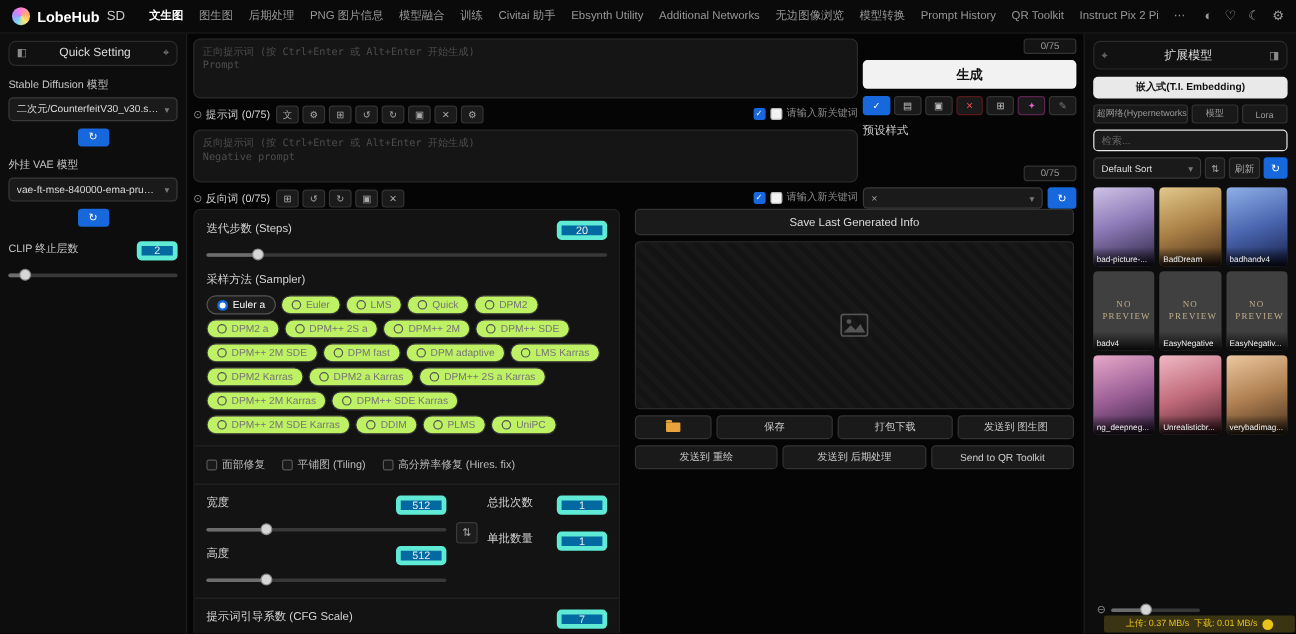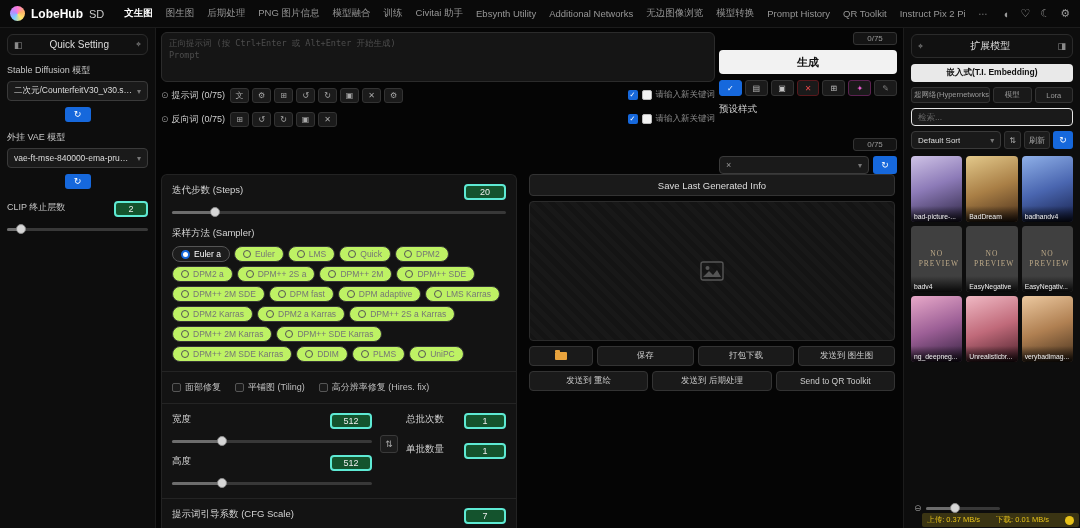--- a/index.html
+++ b/index.html
@@ -28,21 +28,21 @@
   .panel-head .t{font-size:10px;font-weight:normal}
   .phicon{color:#8a8a8a;font-size:9px;cursor:pointer}
   .field-label{color:#c6c6c6;font-size:9px;margin:9px 0 4px}
   .select{display:flex;align-items:center;justify-content:space-between;background:#1a1a1a;border:1px solid #3a3a3a;
     border-radius:4px;height:20px;padding:0 6px;color:#ddd;font-size:8.5px;cursor:pointer;gap:4px}
   .selval{white-space:nowrap;overflow:hidden;text-overflow:ellipsis}
   .caret{color:#777;font-size:8px;flex:0 0 auto}
   .mini-blue{display:block;margin:6px auto 0;width:26px;height:15px;border:none;border-radius:3px;background:#1668dc;
     color:#fff;font-size:9px;line-height:15px;text-align:center;cursor:pointer;font-family:inherit}
   .row-between{display:flex;align-items:flex-start;justify-content:space-between}
-  .valbox{background:#14532d;border:2px solid #5eead4;border-radius:4px;min-width:42px;height:16px;display:flex;
+  .valbox{background:#0369a1;border:4px solid #5eead4;border-radius:4px;min-width:42px;height:16px;display:flex;
     align-items:center;justify-content:center;color:#eee;font-size:9px;padding:0 0}
   .slider{position:relative;height:12px;margin-top:6px;cursor:pointer}
   .slider .track{position:absolute;top:5px;left:0;right:0;height:3px;background:#383838;border-radius:2px}
   .slider .fill{position:absolute;top:5px;left:0;height:3px;background:#6d6d6d;border-radius:2px}
   .slider .knob{position:absolute;top:1px;width:10px;height:10px;border-radius:50%;background:#d6d6d6;border:1px solid #8a8a8a;margin-left:-5px}
 
   
   .main{position:absolute;top:28px;left:157px;width:746px;bottom:0}
   .prompt-wrap{position:absolute;left:4px;top:4px;width:554px}
   textarea{width:100%;display:block;background:#151515;border:1px solid #2b2b2b;border-radius:6px;resize:none;color:#ddd;
@@ -142,22 +142,22 @@
   .card.img5 .thumb{background:linear-gradient(160deg,#f0b9c4 0%,#c06a7a 50%,#4a1f2a 100%)}
   .card.img6 .thumb{background:linear-gradient(160deg,#ecc9a0 0%,#b08052 50%,#45301c 100%)}
   .card.nopreview .thumb{background:#404040}
   .card .np{display:none;font-family:"Liberation Serif","DejaVu Serif",serif;color:#bca988;font-size:7.5px;
     letter-spacing:1px;text-align:center;line-height:1.3;width:36px}
   .card.nopreview .np{display:block}
   .card-name{position:absolute;left:0;right:0;bottom:0;padding:7px 3px 2px;color:#f0f0f0;font-size:6.8px;
     white-space:nowrap;overflow:hidden;background:linear-gradient(transparent,rgba(0,0,0,.88))}
   .zoom-row{position:absolute;bottom:14px;left:10px;display:flex;align-items:center;gap:4px;width:86px;color:#8a8a8a;font-size:9px}
   .zoom-row .slider{flex:1;margin-top:0}
-  .statusbar{position:absolute;bottom:1px;right:1px;background:#3a3413;color:#e8c319;font-size:7.5px;padding:2px 5px;
-    border-radius:2px;display:flex;gap:16px;align-items:center;white-space:nowrap}
+  .statusbar{position:absolute;bottom:1px;right:1px;background:#3a3413;color:#e8c319;font-size:7.5px;padding:2px 18px;
+    border-radius:2px;display:flex;gap:4px;align-items:center;white-space:nowrap}
   .gold-dot{width:9px;height:9px;border-radius:50%;background:#e8c319;flex:0 0 9px}
 </style>
 </head>
 <body>
 
 <div class="app">
 
   <header>
     <span class="logo-dot"></span>
     <span class="logo-text">LobeHub</span>
@@ -268,20 +268,22 @@
           
             <span class="icon-btn">⚙</span>
           </div>
         <span class="kw">
           <span class="chk-blue">✓</span>
           <span class="chk-empty"></span>
           <span class="kw-text">请输入新关键词</span>
         </span>
       </div>
 
+      <textarea class="ta-neg" placeholder="反向提示词 (按 Ctrl+Enter 或 Alt+Enter 开始生成)
+Negative prompt" style=""></textarea>
       <div class="ptoolbar">
         <span class="pt-label">
           <span class="bullet">⊙</span>
           <span>反向词</span>
           <span>(0/75)</span>
         </span>
         <div class="rep-contents">
           
         
             <span class="icon-btn">⊞</span>

